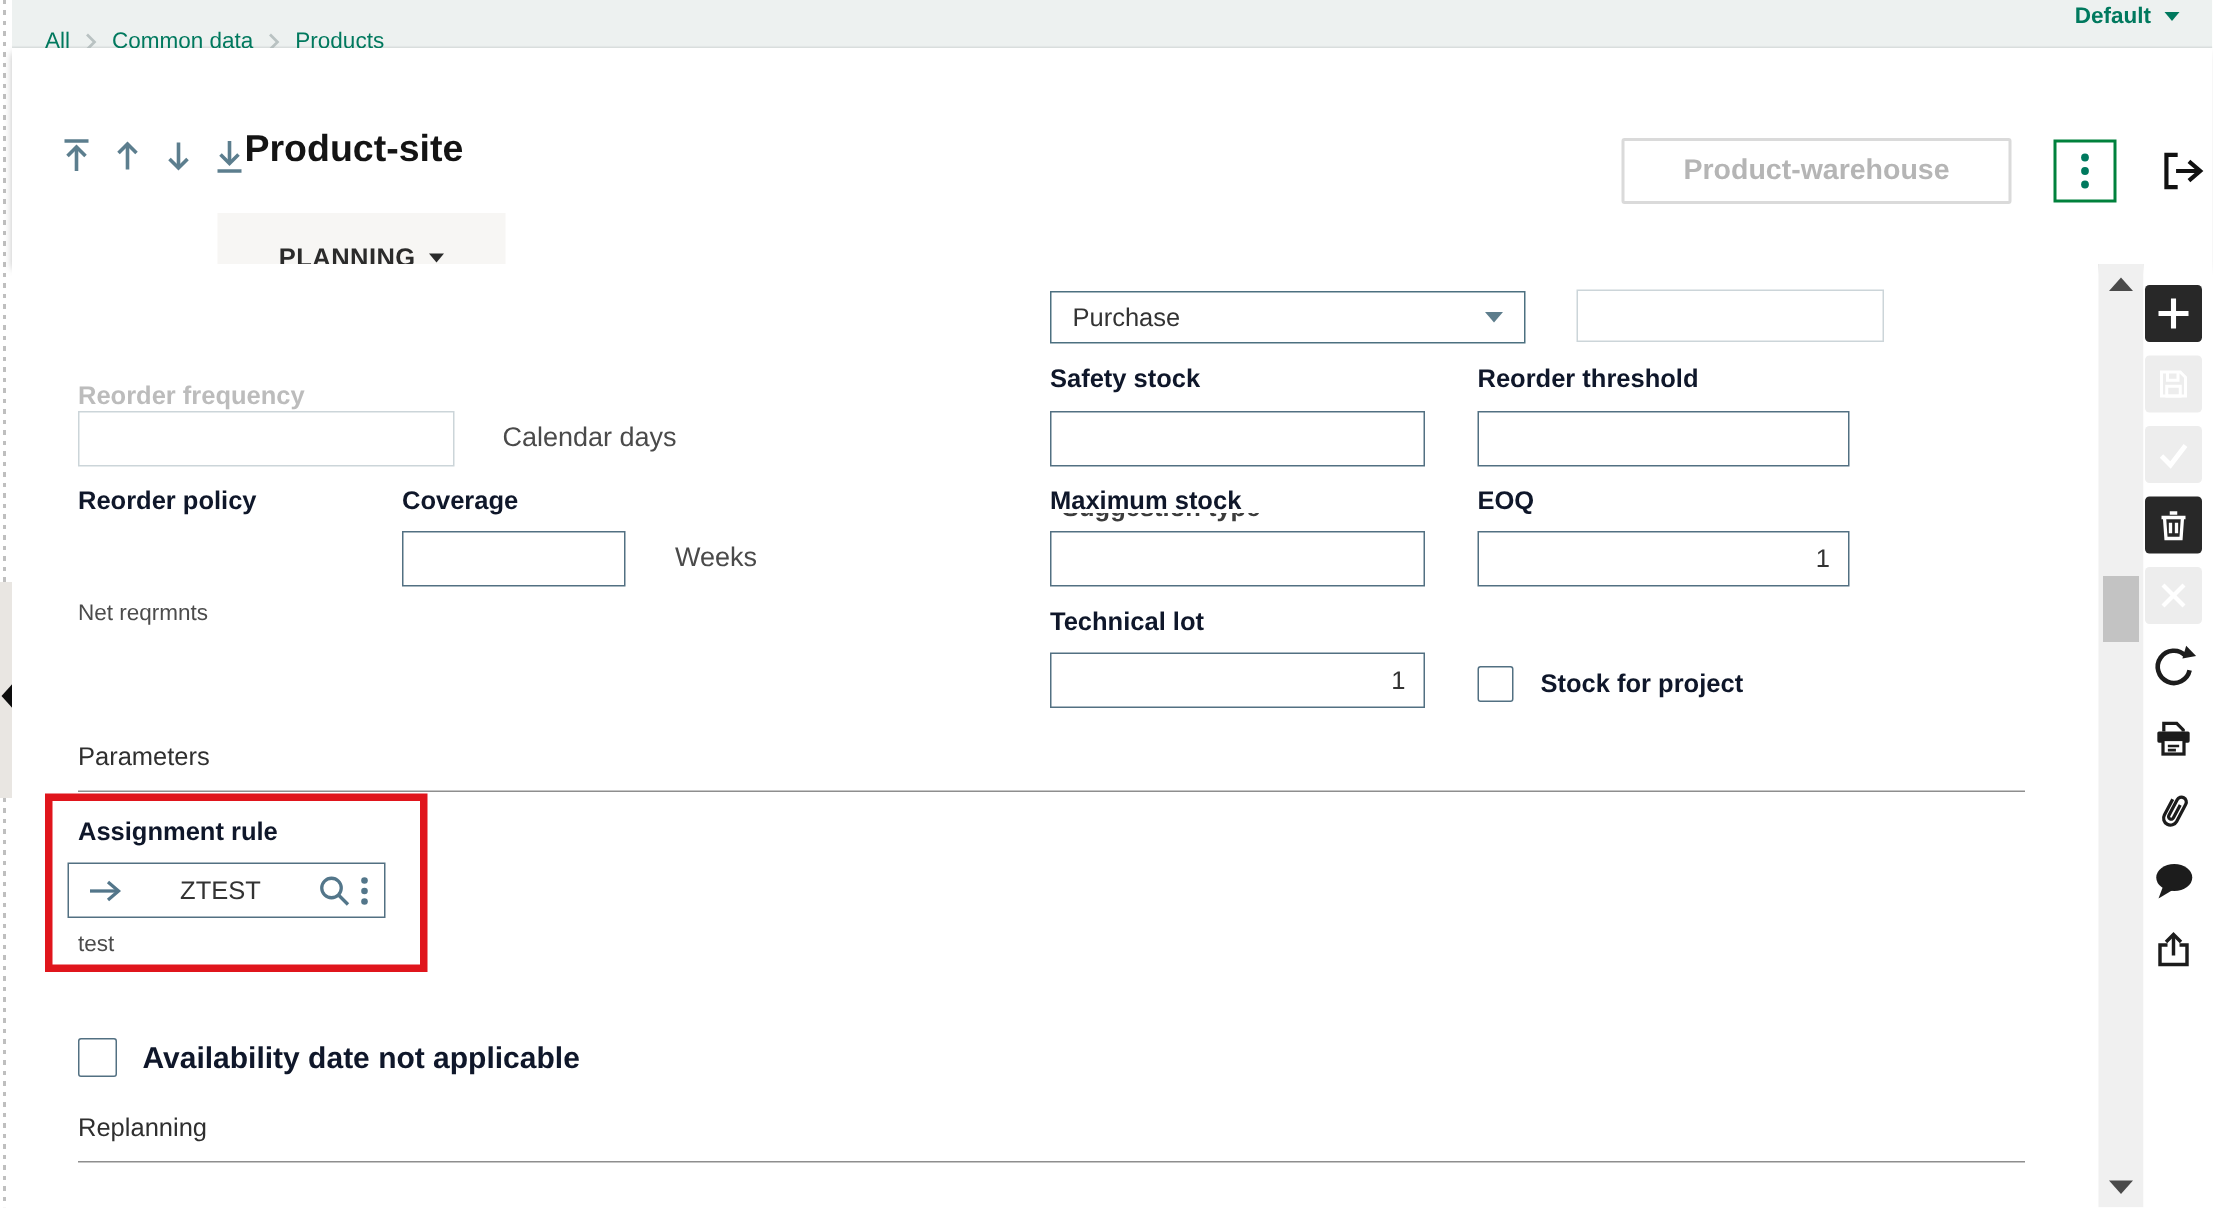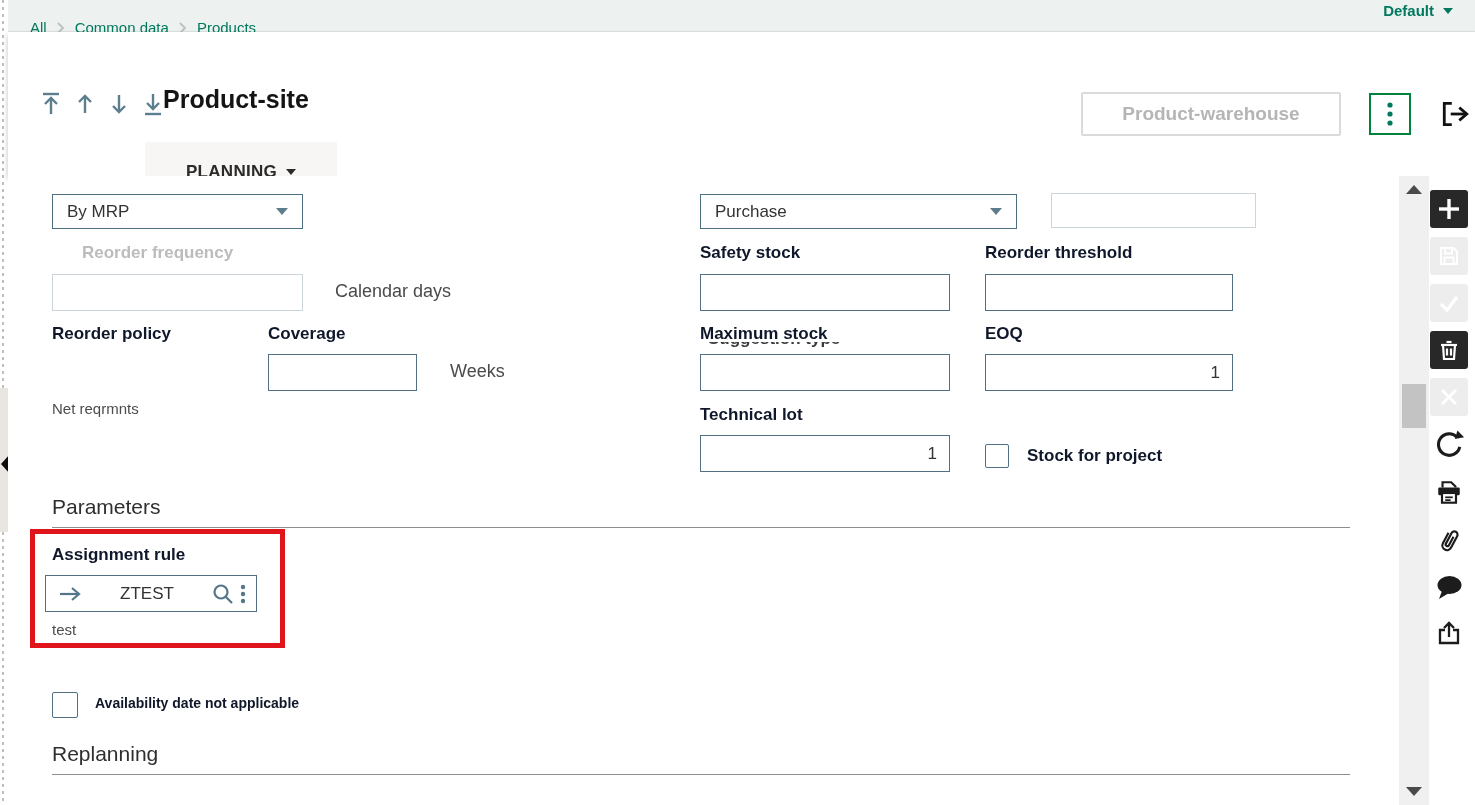--- a/index.html
+++ b/index.html
@@ -41,21 +41,21 @@
   .tab .txt { font-weight:700; font-size:17px; color:#2b2b2b; letter-spacing:.3px; }
   .tab .caret { border-top-color:#2b2b2b; border-left-width:5px; border-right-width:5px; }
 
   
   .content { position:absolute; left:8px; top:176px; width:1391px; height:629px; background:#fff; }
 
   .lbl { position:absolute; font-size:17px; font-weight:700; color:#0f172a; white-space:nowrap; }
   .lbl.dis { color:#bcbcbc; }
   .unit { position:absolute; font-size:18px; color:#4a4a4a; white-space:nowrap; }
   .helper { position:absolute; font-size:15px; color:#4c4c4c; white-space:nowrap; }
-  .sec { position:absolute; font-size:21px; color:#2f2f2f; white-space:nowrap; }
+  .sec { position:absolute; font-size:17px; color:#2f2f2f; white-space:nowrap; }
   .hline { position:absolute; height:1px; background:#8e8e8e; }
 
   .inp { position:absolute; height:37px; border:1.5px solid #527082; background:#fff; font-family:"Liberation Sans",sans-serif;
     font-size:17px; color:#333; padding:0 12px; outline:none; }
   .inp.lite { border-color:#ccd5d9; }
   .inp.num { text-align:right; }
   .sel { position:absolute; height:35px; border:1.5px solid #4c7080; background:#fff; display:flex; align-items:center;
     padding:0 14px; cursor:pointer; }
   .sel .val { font-size:17px; color:#333; flex:1; }
   .sel .caret { border-top-color:#5d7d8c; border-left-width:6px; border-right-width:6px; border-top-width:7px; }
@@ -172,31 +172,27 @@
       <span class="caret"></span>
     </div>
   </div>
 
   <div class="content">
 
     <div class="clipwrap">
       <div class="lbl2">Suggestion type</div>
     </div>
 
-    <div class="sel" style="left:44px; top:18px; width:251px;">
-      <span class="val">By MRP</span>
-      <span class="caret"></span>
-    </div>
     <div class="sel" style="left:692px; top:18px; width:317px;">
       <span class="val">Purchase</span>
       <span class="caret"></span>
     </div>
     <input class="inp lite" style="left: 1043px; top: 17px; width: 205px; height: 35px;" value="">
 
-    <div class="lbl dis" style="left:44px; top:67px;margin-left:30px;">Reorder frequency</div>
+    <div class="lbl dis" style="left:44px; top:78px;">Reorder frequency</div>
     <input class="inp lite" style="left: 44px; top: 98px; width: 251px;" value="">
     <div class="unit" style="left:327px; top:105px;">Calendar days</div>
 
     <div class="lbl" style="left:692px; top:67px;">Safety stock</div>
     <input class="inp" style="left: 692px; top: 98px; width: 250px;" value="">
 
     <div class="lbl" style="left:977px; top:67px;">Reorder threshold</div>
     <input class="inp" style="left: 977px; top: 98px; width: 248px;" value="">
 
     <div class="lbl" style="left:44px; top:148px;">Reorder policy</div>
@@ -241,21 +237,21 @@
         <svg width="6" height="20" viewBox="0 0 6 20">
           <circle cx="3" cy="3" r="2.2" fill="#53768a"></circle>
             <circle cx="3" cy="10" r="2.2" fill="#53768a"></circle>
             <circle cx="3" cy="17" r="2.2" fill="#53768a"></circle>
         </svg>
       </span>
     </div>
     <div class="helper" style="left:44px; top:445px;">test</div>
 
     <div class="cb" style="left:44px; top:516px; width:26px; height:26px;"></div>
-    <div class="lbl" style="left:87px; top:519px; font-size:14px;">Availability date not applicable</div>
+    <div class="lbl" style="left:87px; top:519px; font-size:20px;">Availability date not applicable</div>
 
     <div class="sec" style="left:44px; top:566px;">Replanning</div>
     <div class="hline" style="left:44px; top:598px; width:1298px;"></div>
   </div>
 
   <div class="redbox"></div>
 
   <div class="vscroll">
     <div class="vs-up" style="top:9px;"></div>
     <div class="vs-thumb"></div>

